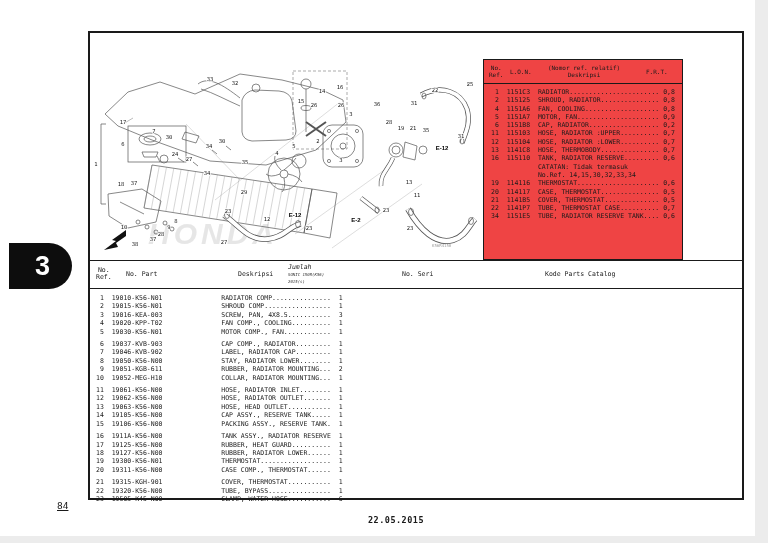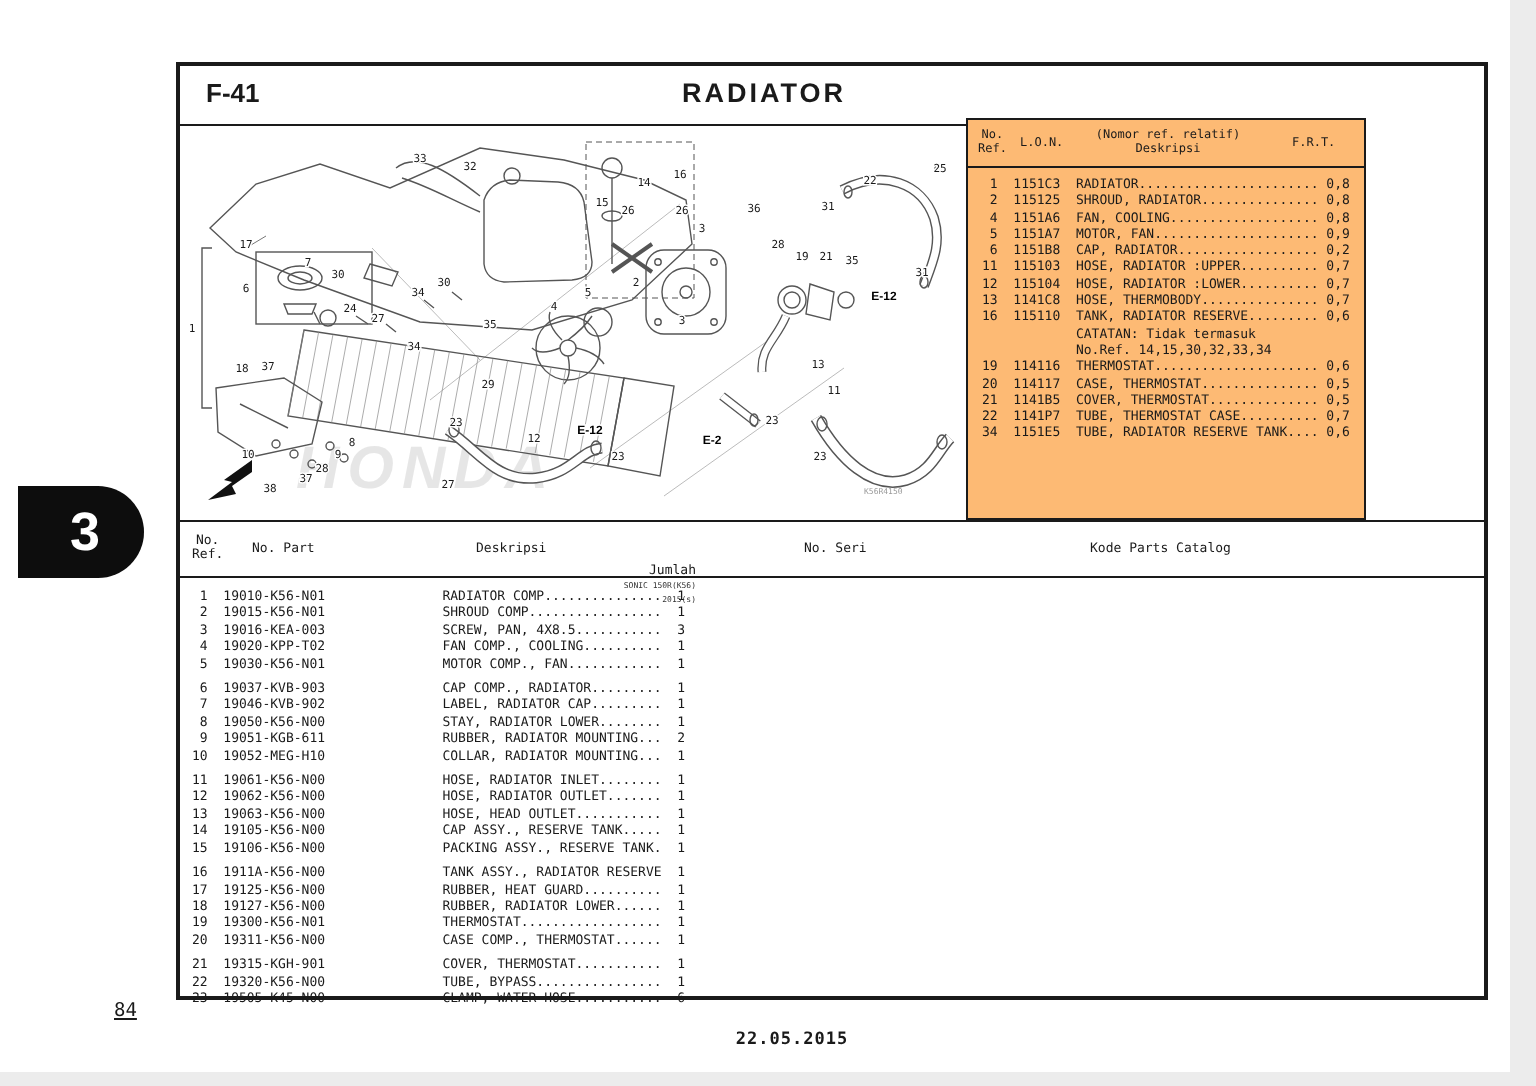--- a/index.html
+++ b/index.html
@@ -13,34 +13,34 @@
 
   .hdr{position:absolute;left:0;top:0;width:393px;height:29px;border-bottom:1.5px solid #1a1a1a;}
   .f41{position:absolute;left:13px;top:6px;font-family:"Liberation Sans",sans-serif;
        font-weight:bold;font-size:13px;}
   .ptitle{position:absolute;left:292px;top:6px;transform:translateX(-50%);
        font-family:"Liberation Sans",sans-serif;font-weight:bold;font-size:13.5px;letter-spacing:1.5px;}
 
   .diagram{position:absolute;left:0;top:29px;width:393px;height:198px;}
 
   .lon{position:absolute;left:393px;top:26px;width:200px;height:201px;
-       border:1px solid #1a1a1a;box-sizing:border-box;background:#fdba74;}
+       border:1px solid #1a1a1a;box-sizing:border-box;background:#ef4444;}
   .lon-h{position:relative;height:23px;border-bottom:1px solid #1a1a1a;font-size:6px;line-height:7px;}
   .lon-h .h1{position:absolute;left:5px;top:4px;text-align:center;}
   .lon-h .h2{position:absolute;left:26px;top:8px;}
   .lon-h .h3{position:absolute;left:52px;top:4px;width:96px;text-align:center;}
   .lon-h .h4{position:absolute;left:162px;top:8px;}
   .lon-rows{padding:4px 0 0 7px;font-size:6.5px;line-height:8.3px;white-space:pre;}
 
   .parts{position:absolute;left:0;top:227px;width:652px;height:238px;border-top:1.5px solid #1a1a1a;}
   .parts-h{position:relative;height:27px;border-bottom:1px solid #1a1a1a;font-size:6.5px;line-height:7px;}
   .parts-h .h1{position:absolute;left:6px;top:6px;text-align:center;}
   .parts-h .h2{position:absolute;left:36px;top:10px;text-align:center;}
   .parts-h .h3{position:absolute;left:148px;top:10px;}
-  .parts-h .hj{position:absolute;left:198px;top:21px;width:60px;text-align:right;}
+  .parts-h .hj{position:absolute;left:198px;top:3px;width:60px;text-align:left;font-style:italic;}
   .parts-h .hj .sub{font-size:4px;line-height:4.5px;color:#333;}
   .parts-h .h5{position:absolute;left:272px;top:10px;margin-left:40px;}
   .parts-h .h6{position:absolute;left:455px;top:10px;}
   .parts-rows{padding:5px 15px 0 6px;font-size:6.5px;line-height:8.4px;white-space:pre;}
   .pgroup{margin-bottom:4px;}
 
   .tab3{position:absolute;left:9px;top:243px;width:63px;height:46px;background:#0d0d0d;
         border-radius:0 24px 24px 0;color:#fff;display:flex;align-items:center;justify-content:center;
         font-family:"Liberation Sans",sans-serif;font-weight:bold;font-size:27px;padding-left:4px;box-sizing:border-box;}
   .pageno{position:absolute;left:57px;top:500px;font-size:9.5px;text-decoration:underline;}
@@ -61,24 +61,20 @@
 <div class="stage">
   <div class="edge-r"></div>
   <div class="edge-b"></div>
 
   <div class="tab3">3</div>
   <div class="pageno">84</div>
   <div class="fdate">22.05.2015</div>
 
   <div class="frame">
 
-    <div class="hdr">
-      <span class="f41">F-41</span>
-      <span class="ptitle">RADIATOR</span>
-    </div>
 
     <svg class="diagram" viewBox="0 0 393 198">
       <text class="wm" x="58" y="182">HONDA</text>
       <g fill="none" stroke="#555" stroke-width="0.7">
 
         <path d="M250,40 L125,138 M300,104 L205,172 M332,122 L242,186 M96,62 L150,118" stroke="#aaa" stroke-width="0.4"></path>
 
         <g>
           <path d="M15,52 L38,30 L70,20 L105,32 L150,12 L192,18 L232,28 L253,38 L256,60 L226,88 L176,103 L120,99 L62,78 L28,64 Z"></path>
           <path d="M95,70 l14,4 -3,7 -14,-4 z"></path>

